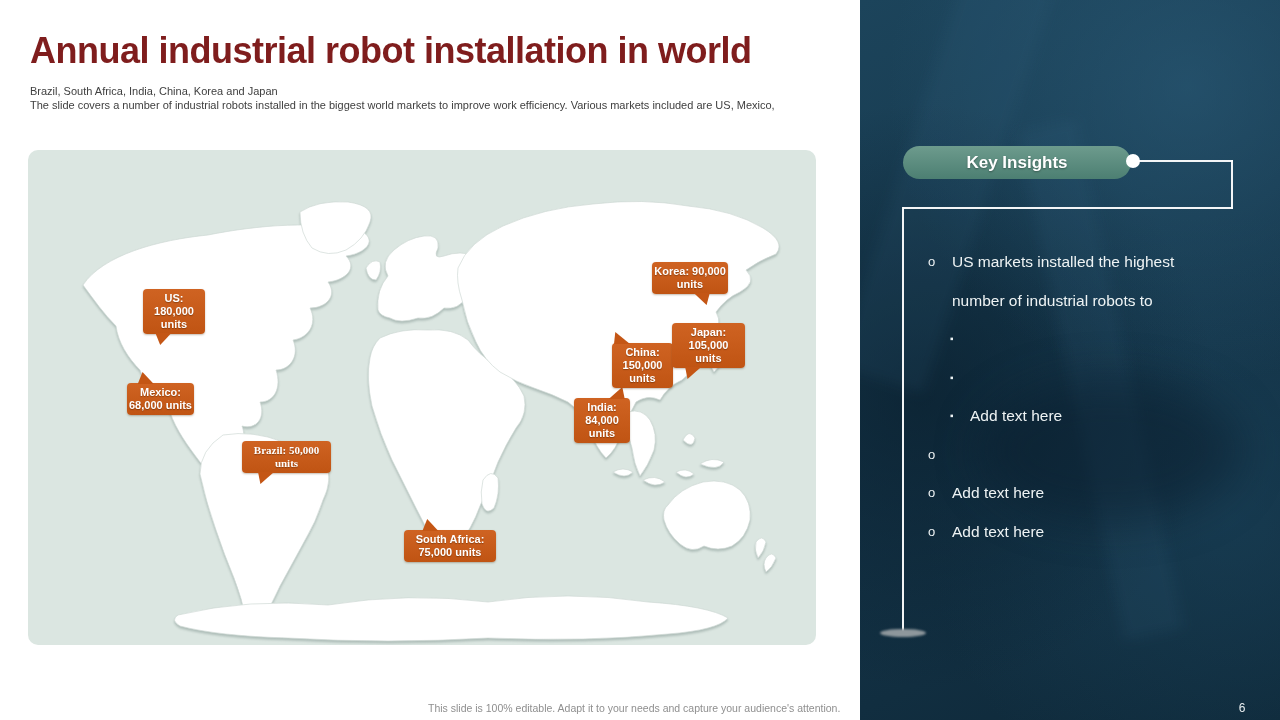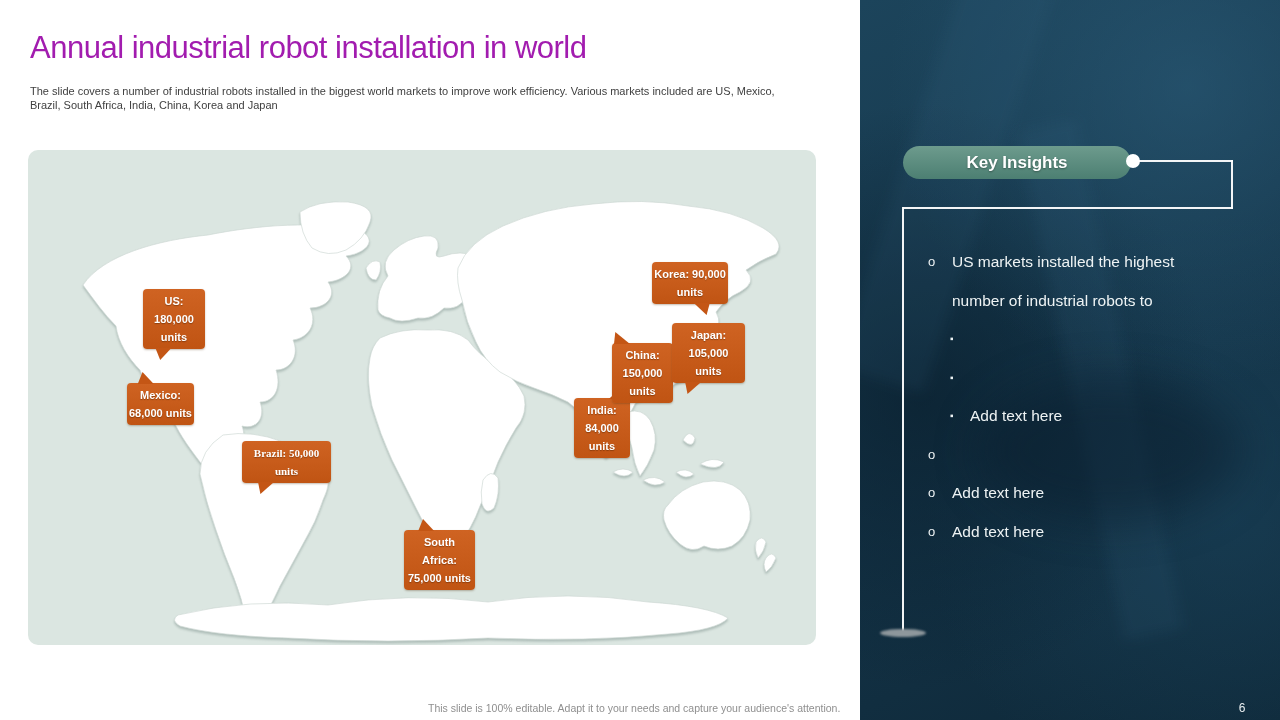--- a/index.html
+++ b/index.html
@@ -7,41 +7,41 @@
   body {
     position:relative;
     font-family:"Liberation Sans", sans-serif;
     background:#ffffff;
     overflow:hidden;
   }
 
   
   .page-title {
     position:absolute; left:30px; top:30px; width:820px;
-    font-size:31px; font-weight:400; color:#a21caf; letter-spacing:-0.5px;
+    font-size:36px; font-weight:700; color:#7f1d1d; letter-spacing:-0.5px;
   }
   .page-subtitle {
     position:absolute; left:30px; top:84px; width:830px;
     font-size:11px; color:#404040; line-height:14px;
   }
 
   
   .map-container {
     position:absolute; left:28px; top:150px; width:788px; height:495px;
     background:#dbe6e1; border-radius:10px; overflow:hidden;
   }
   .map-container svg { position:absolute; inset:0; }
   .land { fill:#ffffff; stroke:#d0dad5; stroke-width:0.7; }
   .land-shadow { filter:drop-shadow(0 2px 1px rgba(120,140,135,0.45)); }
 
   
   .callout {
     position:absolute; z-index:5;
     background:linear-gradient(#cf6322,#c05413);
-    color:#ffffff; font-weight:700; font-size:11px; line-height:18px;
+    color:#ffffff; font-weight:700; font-size:11px; line-height:13px;
     text-align:center; padding:3px 2px; border-radius:4px;
     text-shadow:0 1px 1px rgba(70,30,0,0.45);
     box-shadow:0 1px 2px rgba(90,60,30,0.35);
   }
   .tail { position:absolute; width:16px; height:12px; background:#c45615; }
   .tail.down       { bottom:-11px; clip-path:polygon(0 0, 100% 0, 30% 100%); }
   .tail.down-right { bottom:-11px; clip-path:polygon(0 0, 100% 0, 80% 100%); }
   .tail.down-left  { bottom:-11px; clip-path:polygon(0 0, 100% 0, 15% 100%); }
   .tail.up         { top:-11px;    clip-path:polygon(0 100%, 100% 100%, 30% 0); }
   .tail.up-right   { top:-11px;    clip-path:polygon(0 100%, 100% 100%, 85% 0); }
@@ -103,22 +103,22 @@
   .page-number {
     position:absolute; left:1232px; top:701px; width:20px;
     color:#e8eef0; font-size:12px; text-align:center; z-index:5;
   }
 </style>
 </head>
 <body>
 
 <div class="page-title">Annual industrial robot installation in world</div>
 <div class="page-subtitle">
+  <div>Brazil, South Africa, India, China, Korea and Japan</div>
   <div>The slide covers a number of industrial robots installed in the biggest world markets to improve work efficiency.  Various markets included are US, Mexico,</div>
-  <div>Brazil, South Africa, India, China, Korea and Japan</div>
 </div>
 
 <div class="map-container">
   <svg viewBox="0 0 788 495" width="788" height="495">
     <g class="land-shadow">
       <path class="land" d="M55,135 C75,105 130,90 180,85 C230,75 290,70 335,82 C350,92 335,104 318,106 C330,118 318,130 300,132 C310,146 298,158 282,158 C290,174 280,188 265,190 C272,206 262,220 248,220 C254,238 246,252 232,252 C238,268 228,280 214,276 C220,292 210,302 198,296 L205,318 L218,336 L205,348 L188,332 L172,312 C160,296 148,280 142,262 C130,250 118,236 112,220 C100,208 90,192 88,176 C76,164 66,150 55,135 Z"></path>
       <path class="land" d="M272,62 Q290,50 320,52 Q348,56 342,72 Q336,90 318,100 Q300,108 284,98 Q272,84 272,62 Z"></path>
       <path class="land" d="M195,285 Q225,280 255,292 Q285,296 298,312 Q305,330 295,350 Q288,372 276,392 Q264,414 252,436 Q242,458 232,474 Q224,484 218,470 Q214,448 206,428 Q196,404 188,380 Q178,352 172,324 Q172,300 195,285 Z"></path>
       <path class="land" d="M350,160 Q348,140 360,126 Q352,112 366,100 Q380,88 396,86 Q412,84 410,98 Q404,110 416,106 Q432,100 448,106 Q462,110 456,122 Q468,128 464,140 Q452,150 438,148 Q430,160 416,158 Q404,170 390,168 Q372,174 362,168 Q352,166 350,160 Z"></path>
       <path class="land" d="M338,118 Q344,108 352,112 Q354,122 348,130 Q340,130 338,118 Z"></path>
@@ -132,21 +132,21 @@
       <path class="land" d="M728,392 Q734,384 738,392 Q736,402 730,408 Q726,400 728,392 Z M738,408 Q744,400 748,408 Q744,418 738,422 Q734,414 738,408 Z"></path>
       <path class="land" d="M150,465 Q220,448 300,455 Q380,442 460,452 Q540,440 620,452 Q680,456 700,468 Q690,480 640,484 Q560,492 460,488 Q360,494 260,488 Q190,486 152,476 Q142,470 150,465 Z"></path>
     </g>
   </svg>
 </div>
 
 <div>
     <div class="callout" style="left: 143px; top: 289px; width: 62px; text-align: center;">US: 180,000 units<div class="tail down" style="left: 20%;"></div></div>
     <div class="callout" style="left: 127px; top: 383px; width: 67px;">Mexico: 68,000 units<div class="tail up" style="left: 16%;"></div></div>
     <div class="callout" style="left: 242px; top: 441px; width: 89px; font-family: Liberation Serif, serif;">Brazil: 50,000 units<div class="tail down-left" style="left: 18%;"></div></div>
-    <div class="callout" style="left: 404px; top: 530px; width: 71px;">South Africa: 75,000 units<div class="tail up" style="left: 20%;"></div></div>
+    <div class="callout" style="left: 404px; top: 530px; width: 92px;">South Africa: 75,000 units<div class="tail up" style="left: 20%;"></div></div>
     <div class="callout" style="left: 574px; top: 398px; width: 56px;">India: 84,000 units<div class="tail up-right" style="left: 62%;"></div></div>
     <div class="callout" style="left: 612px; top: 343px; width: 61px;">China: 150,000 units<div class="tail up-left" style="left: 2px;"></div></div>
     <div class="callout" style="left: 652px; top: 262px; width: 76px;">Korea: 90,000 units<div class="tail down-right" style="left: 55%;"></div></div>
     <div class="callout" style="left: 672px; top: 295px; width: 73px; margin-top: 28px;">Japan: 105,000 units<div class="tail down-left" style="left: 18%;"></div></div>
   </div>
 
 <div class="side-panel">
   <div class="panel-streak s1"></div>
   <div class="panel-streak s2"></div>
   <div class="panel-streak s3"></div>

